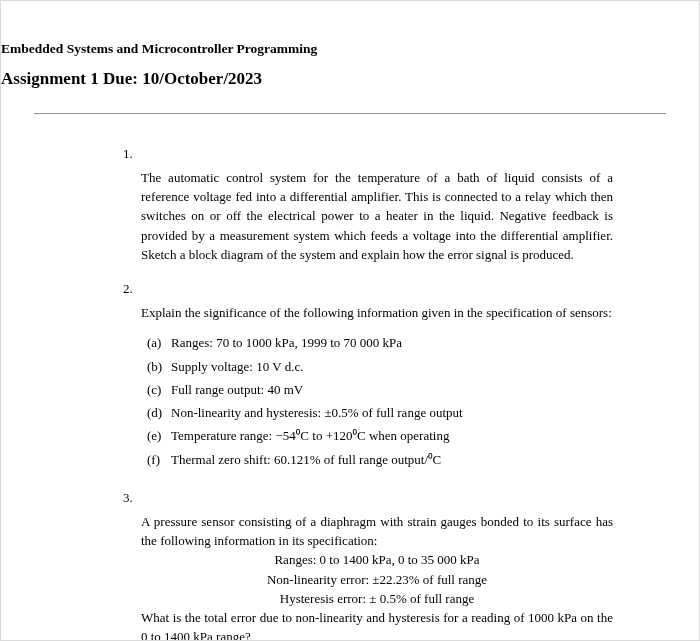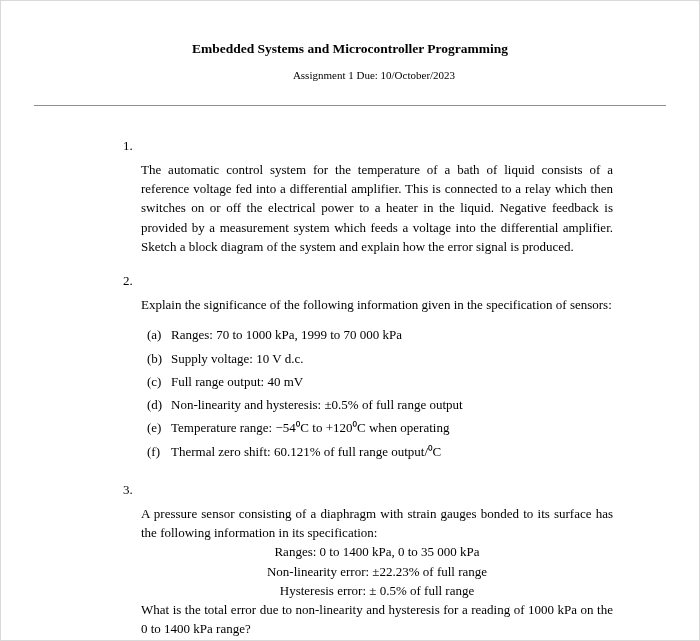--- a/index.html
+++ b/index.html
@@ -6,23 +6,23 @@
   .page {
     width: 700px;
     height: 641px;
     box-sizing: border-box;
     background: #ffffff;
     border: 1px solid #d9d9d9;
     font-family: "Liberation Serif", serif;
     color: #000000;
     overflow: hidden;
   }
-  .header { padding-top: 40px; text-align: center; }
+  .header { padding-top: 40px; text-align: left; }
   .doc-title { font-weight: bold; font-size: 13.5px; }
-  .doc-subtitle { font-weight: normal; font-size: 11px; margin-top: 12px; padding-left: 48px; }
+  .doc-subtitle { font-weight: bold; font-size: 17px; margin-top: 12px; }
   .rule {
     border: none;
     border-top: 1px solid #8f8f8f;
     margin: 24px 33px 0 33px;
   }
   .content {
     margin: 30px 86px 0 104px;
     font-size: 13px;
     line-height: 1.48;
   }

